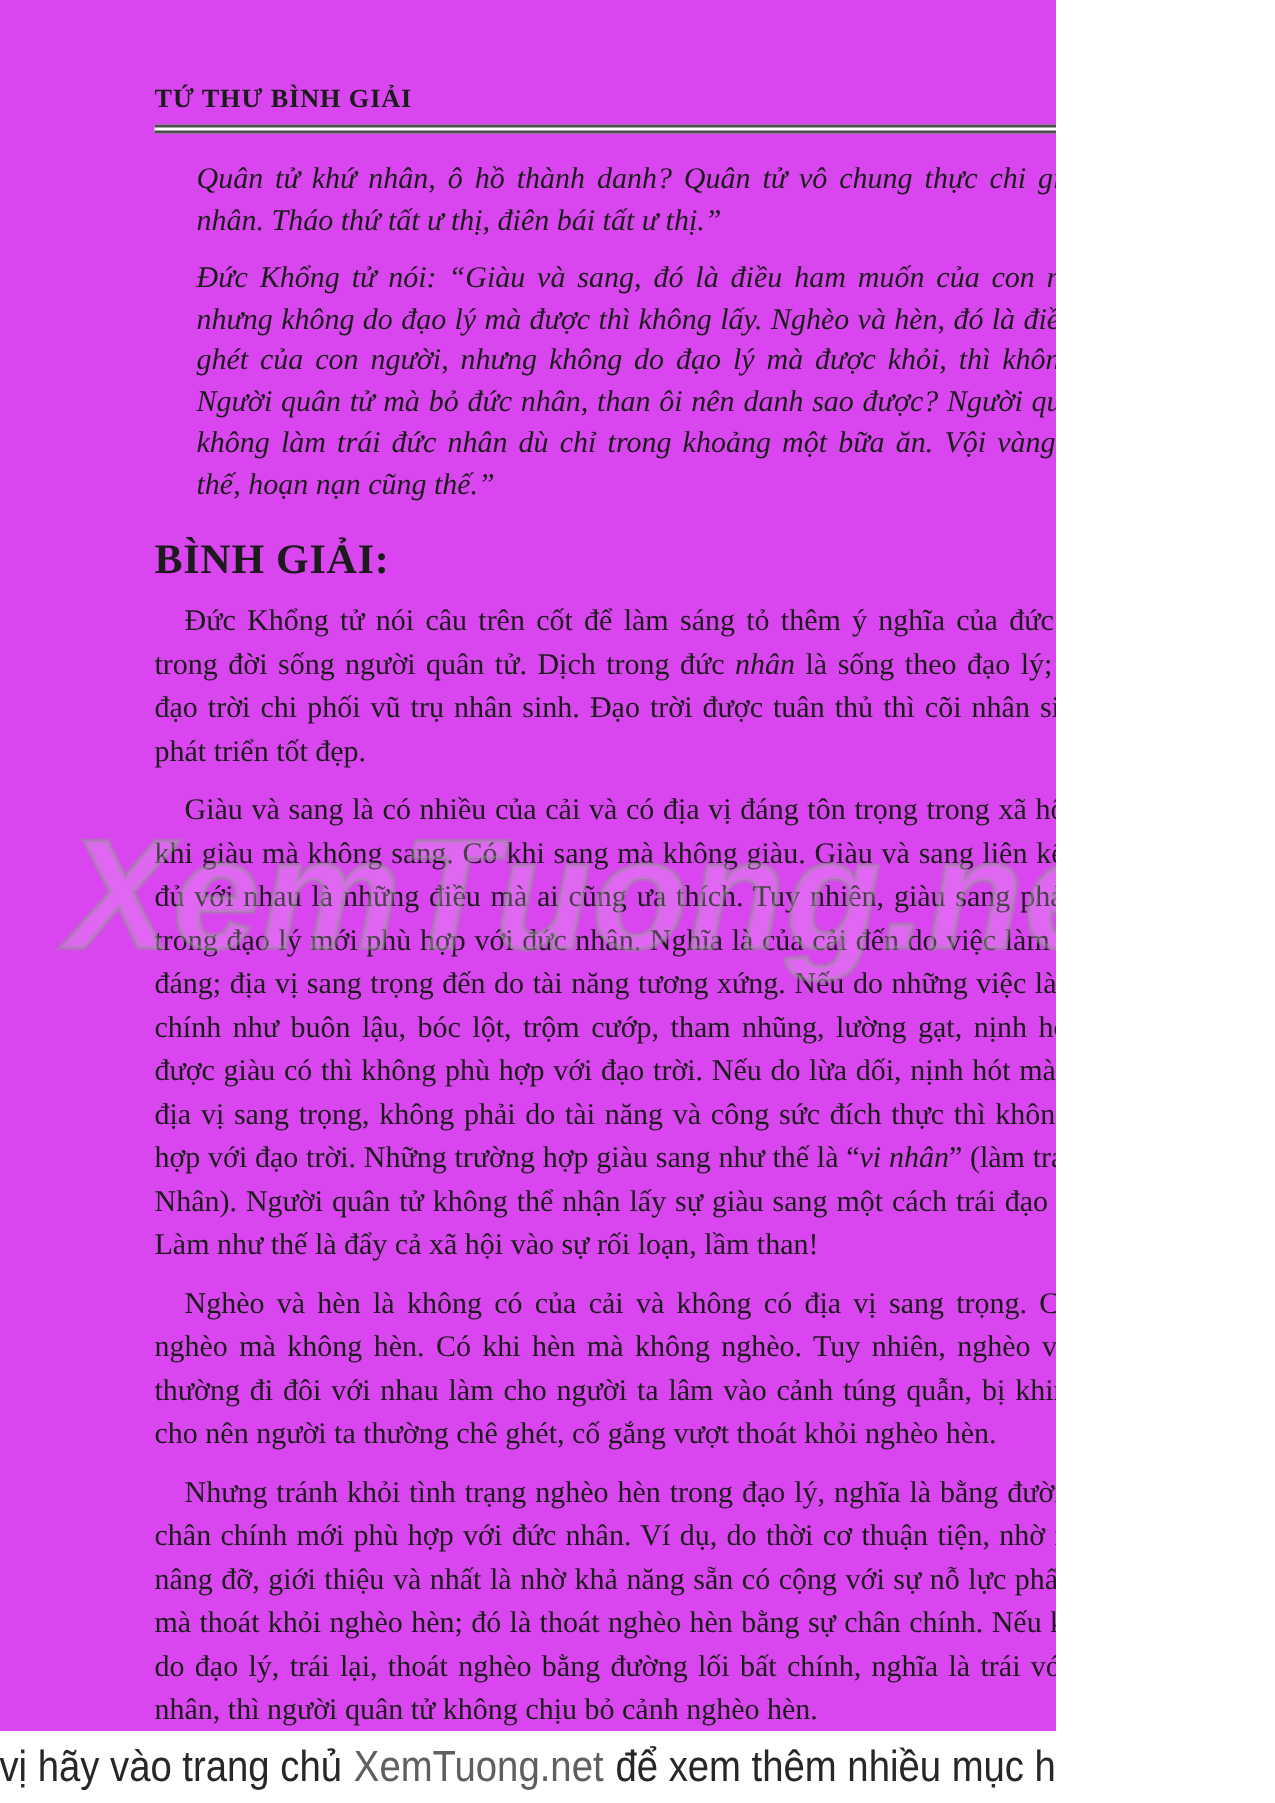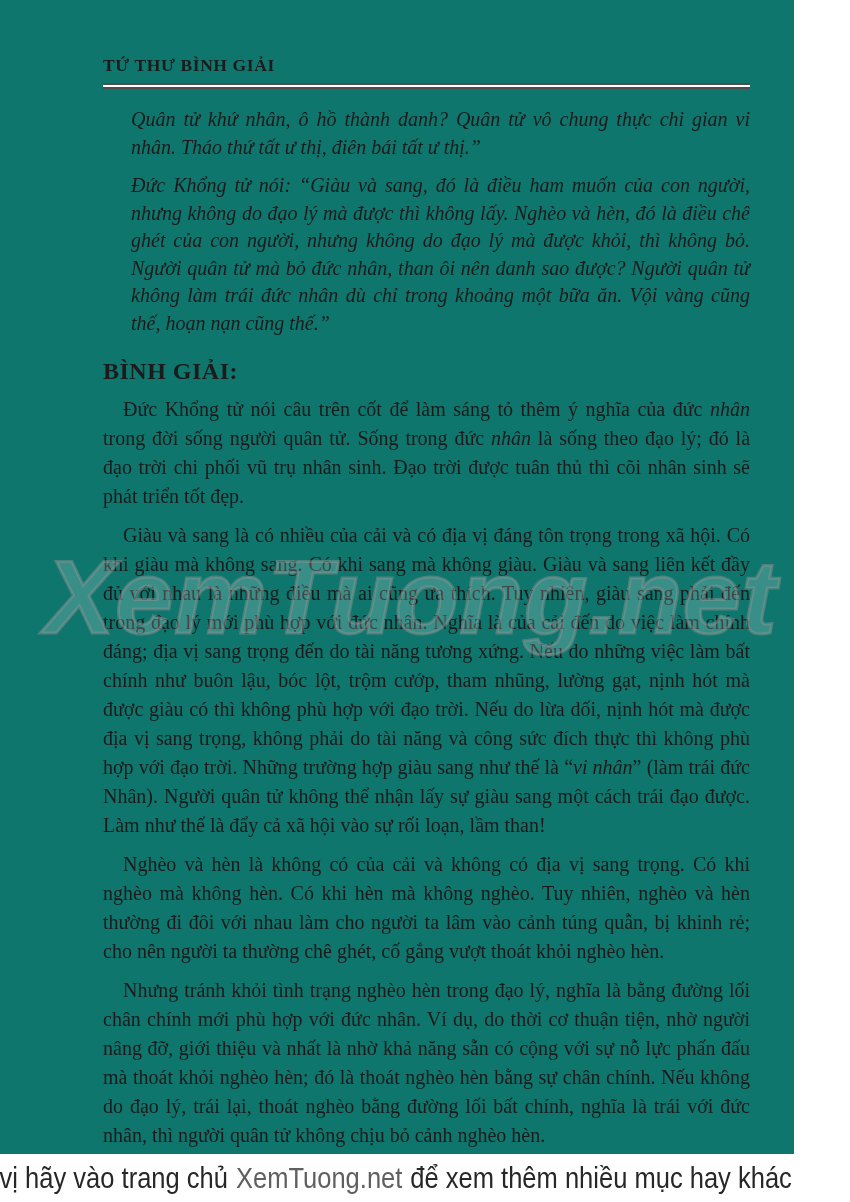--- a/index.html
+++ b/index.html
@@ -1,21 +1,21 @@
 <!DOCTYPE html>
 <html><head>
 <meta charset="utf-8">
 <style>
   html, body { margin: 0; padding: 0; background: #ffffff; }
   .page {
     position: relative;
-    width: 794px;
+    width: 704px;
     height: 1202px;
     box-sizing: border-box;
-    background: #0f766e;
+    background: #d946ef;
     font-family: "Liberation Serif", "DejaVu Serif", serif;
     color: #1b1b1b;
     overflow: hidden;
   }
   .content {
     position: absolute;
     top: 55px;
     left: 103px;
     width: 647px;
   }
@@ -46,21 +46,21 @@
   }
   .trans-quote {
     margin: 11px 0 0 28px;
     font-style: italic;
     font-size: 20px;
     line-height: 27.5px;
     text-align: justify;
   }
   .binh-heading {
     margin: 21px 0 0 0;
-    font-size: 24px;
+    font-size: 28px;
     font-weight: bold;
     letter-spacing: 0.5px;
   }
   .bodypara {
     margin: 10px 0 0 0;
     font-size: 20px;
     line-height: 29px;
     text-indent: 20px;
     text-align: justify;
   }
@@ -118,21 +118,21 @@
 
     <div class="title-rule"></div>
 
     <div class="quote">Quân tử khứ nhân, ô hồ thành danh? Quân tử vô chung thực chi gian vi nhân. Tháo thứ tất ư thị, điên bái tất ư thị.”</div>
 
 
     <div class="trans-quote">Đức Khổng tử nói: “Giàu và sang, đó là điều ham muốn của con người, nhưng không do đạo lý mà được thì không lấy. Nghèo và hèn, đó là điều chê ghét của con người, nhưng không do đạo lý mà được khỏi, thì không bỏ. Người quân tử mà bỏ đức nhân, than ôi nên danh sao được? Người quân tử không làm trái đức nhân dù chỉ trong khoảng một bữa ăn. Vội vàng cũng thế, hoạn nạn cũng thế.”</div>
 
     <h2 class="binh-heading">BÌNH GIẢI:</h2>
 
-    <p class="bodypara"><span>Đức Khổng tử nói câu trên cốt để làm sáng tỏ thêm ý nghĩa của đức </span><em>nhân</em><span> trong đời sống người quân tử. Sống trong đức </span><em>nhân</em><span> là sống theo đạo lý; đó là đạo trời chi phối vũ trụ nhân sinh. Đạo trời được tuân thủ thì cõi nhân sinh sẽ phát triển tốt đẹp.</span></p>
+    <p class="bodypara"><span>Đức Khổng tử nói câu trên cốt để làm sáng tỏ thêm ý nghĩa của đức </span><em>nhân</em><span> trong đời sống người quân tử. Dịch trong đức </span><em>nhân</em><span> là sống theo đạo lý; đó là đạo trời chi phối vũ trụ nhân sinh. Đạo trời được tuân thủ thì cõi nhân sinh sẽ phát triển tốt đẹp.</span></p>
 
     <p class="bodypara"><span>Giàu và sang là có nhiều của cải và có địa vị đáng tôn trọng trong xã hội. Có khi giàu mà không sang. Có khi sang mà không giàu. Giàu và sang liên kết đầy đủ với nhau là những điều mà ai cũng ưa thích. Tuy nhiên, giàu sang phải đến trong đạo lý mới phù hợp với đức nhân. Nghĩa là của cải đến do việc làm chính đáng; địa vị sang trọng đến do tài năng tương xứng. Nếu do những việc làm bất chính như buôn lậu, bóc lột, trộm cướp, tham nhũng, lường gạt, nịnh hót mà được giàu có thì không phù hợp với đạo trời. Nếu do lừa dối, nịnh hót mà được địa vị sang trọng, không phải do tài năng và công sức đích thực thì không phù hợp với đạo trời. Những trường hợp giàu sang như thế là “</span><em>vi nhân</em><span>” (làm trái đức Nhân). Người quân tử không thể nhận lấy sự giàu sang một cách trái đạo được. Làm như thế là đẩy cả xã hội vào sự rối loạn, lầm than!</span></p>
 
     <p class="bodypara"><span>Nghèo và hèn là không có của cải và không có địa vị sang trọng. Có khi nghèo mà không hèn. Có khi hèn mà không nghèo. Tuy nhiên, nghèo và hèn thường đi đôi với nhau làm cho người ta lâm vào cảnh túng quẫn, bị khinh rẻ; cho nên người ta thường chê ghét, cố gắng vượt thoát khỏi nghèo hèn.</span></p>
 
     <p class="bodypara"><span>Nhưng tránh khỏi tình trạng nghèo hèn trong đạo lý, nghĩa là bằng đường lối chân chính mới phù hợp với đức nhân. Ví dụ, do thời cơ thuận tiện, nhờ người nâng đỡ, giới thiệu và nhất là nhờ khả năng sẵn có cộng với sự nỗ lực phấn đấu mà thoát khỏi nghèo hèn; đó là thoát nghèo hèn bằng sự chân chính. Nếu không do đạo lý, trái lại, thoát nghèo bằng đường lối bất chính, nghĩa là trái với đức nhân, thì người quân tử không chịu bỏ cảnh nghèo hèn.</span></p>
 
   </div>
 
   <div class="watermark">XemTuong.net</div>

